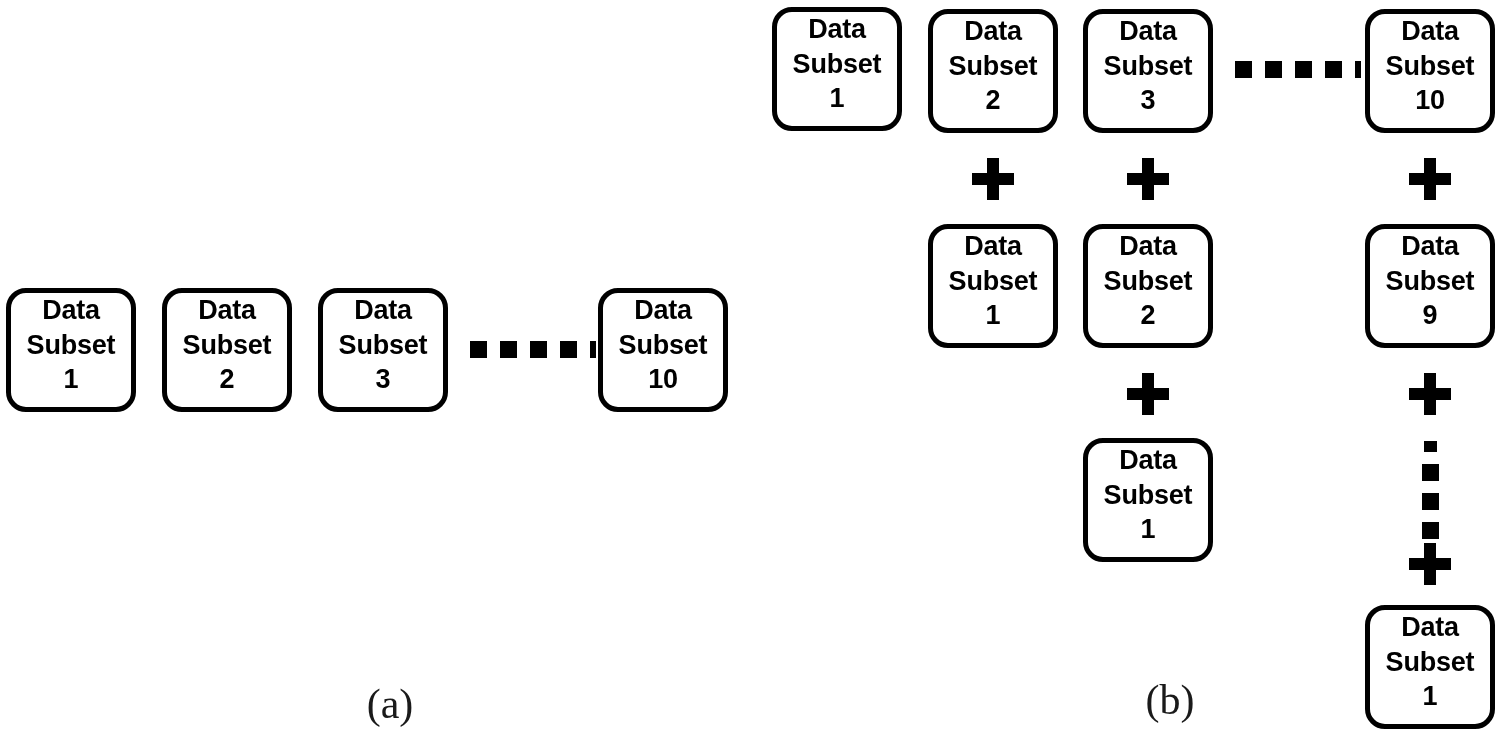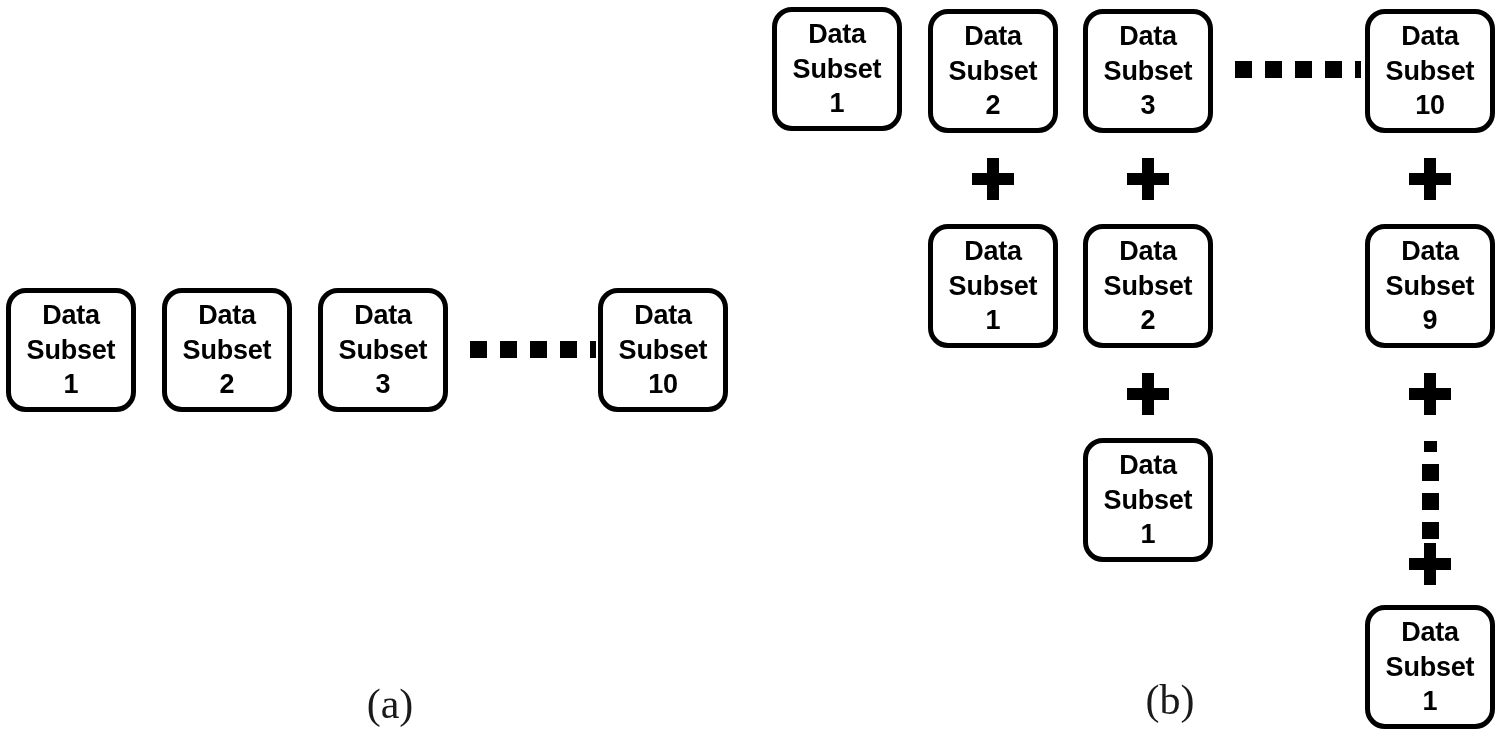--- a/index.html
+++ b/index.html
@@ -26,21 +26,20 @@
   
   .node {
     position: absolute;
     box-sizing: border-box;
     background: #ffffff;
     border: 5px solid #000000;
     border-radius: 20px;
     display: flex;
     flex-direction: column;
     align-items: center;
-    justify-content: center;
     font-family: "Liberation Sans", sans-serif;
     font-weight: bold;
     font-size: 27px;
     line-height: 1.28;
     letter-spacing: -0.2px;
     text-align: center;
     white-space: nowrap;
   }
   .node .ln { display: block; }
 

